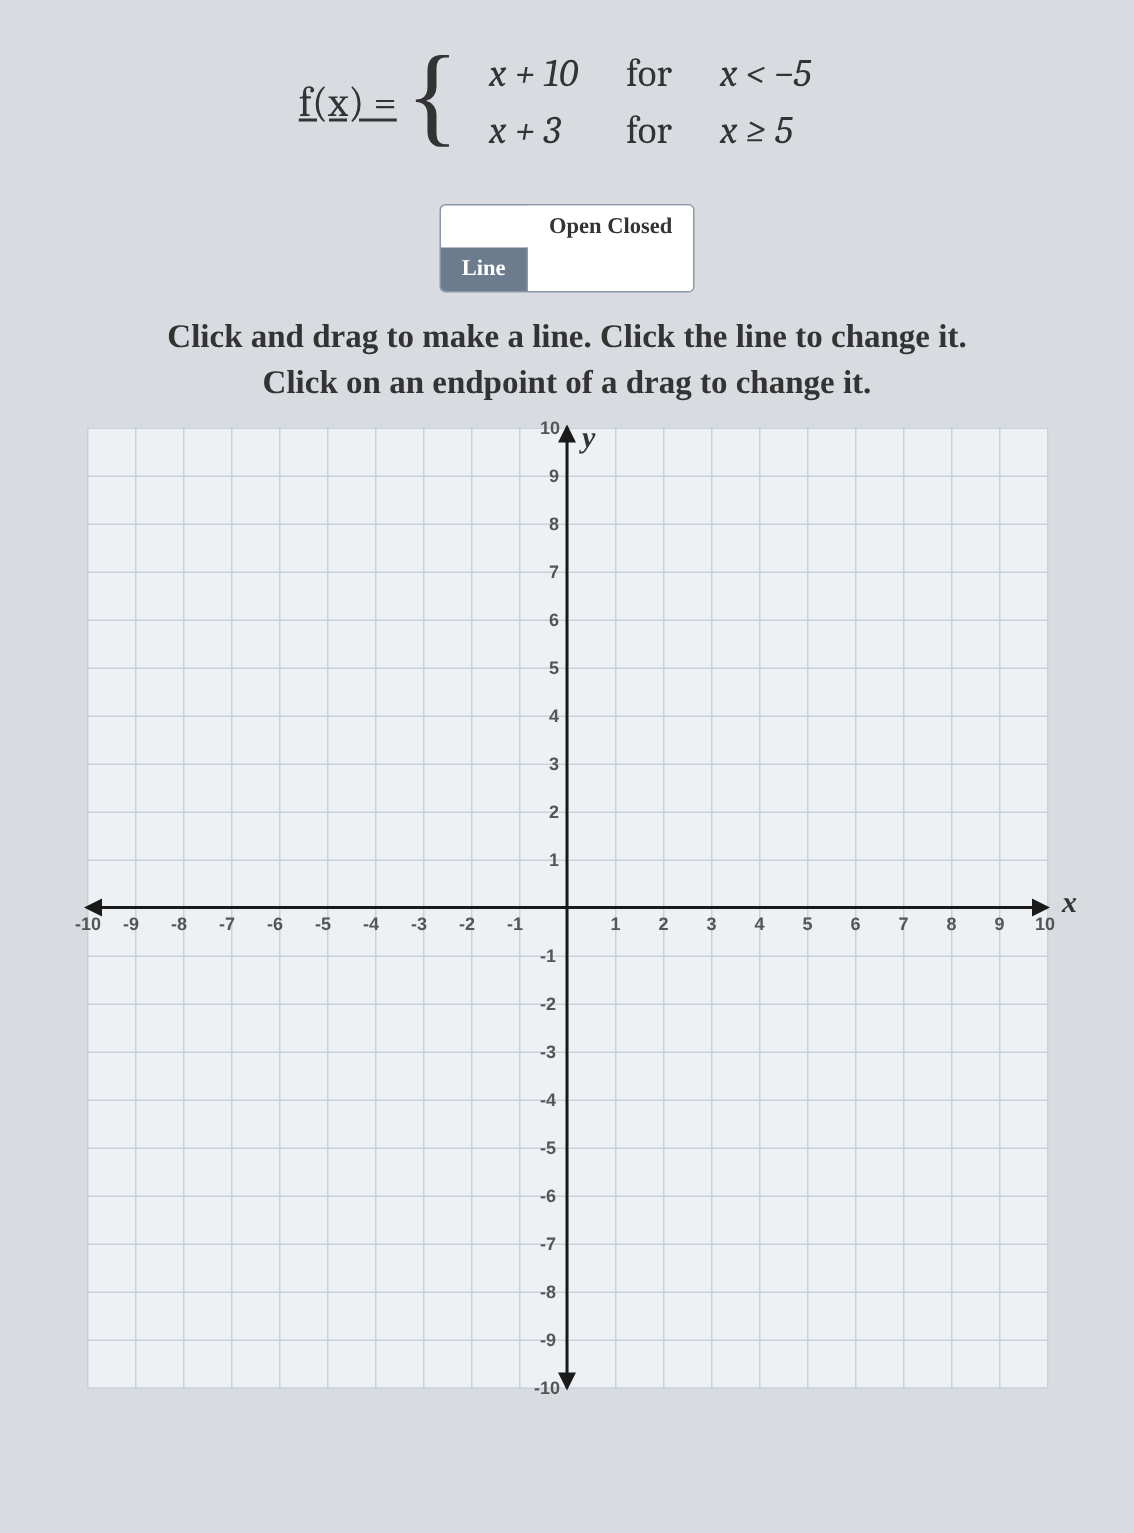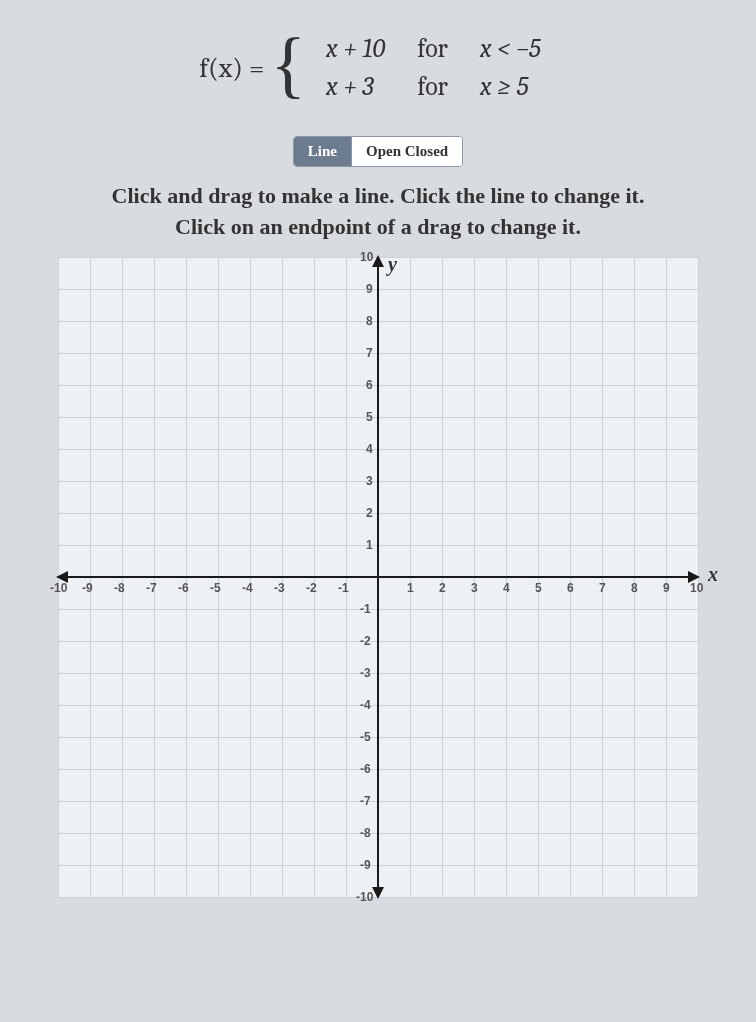--- a/index.html
+++ b/index.html
@@ -20,20 +20,21 @@
     font-size: 28px;
     display: flex;
     align-items: center;
     justify-content: center;
     margin: 10px 0 30px 0;
     color: #333;
   }
   .lhs {
     display: inline-block;
     margin-right: 6px;
+    text-decoration: underline;
   }
   .brace {
     font-size: 74px;
     line-height: 60px;
     display: inline-block;
     vertical-align: middle;
     font-family: 'Times New Roman', serif;
     margin-right: 4px;
     position: relative;
     top: -4px;
@@ -74,20 +75,21 @@
     font-weight: bold;
     border-right: 1px solid #8b97a6;
     background: #fff;
     color: #333;
     cursor: pointer;
   }
   .toggle-btn:last-child { border-right: none; }
   .toggle-btn.active {
     background: #6d7b8e;
     color: #fff;
+    margin-top: 28px;
   }
   .instructions {
     text-align: center;
     font-size: 22px;
     font-family: Georgia, serif;
     line-height: 1.4;
     margin-bottom: 14px;
     font-weight: bold;
     color: #333;
   }

